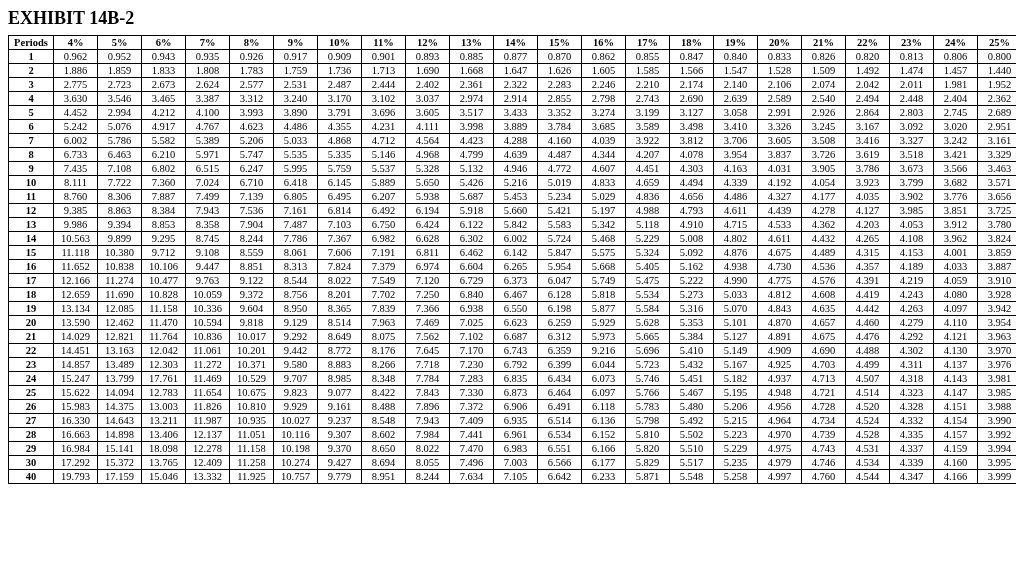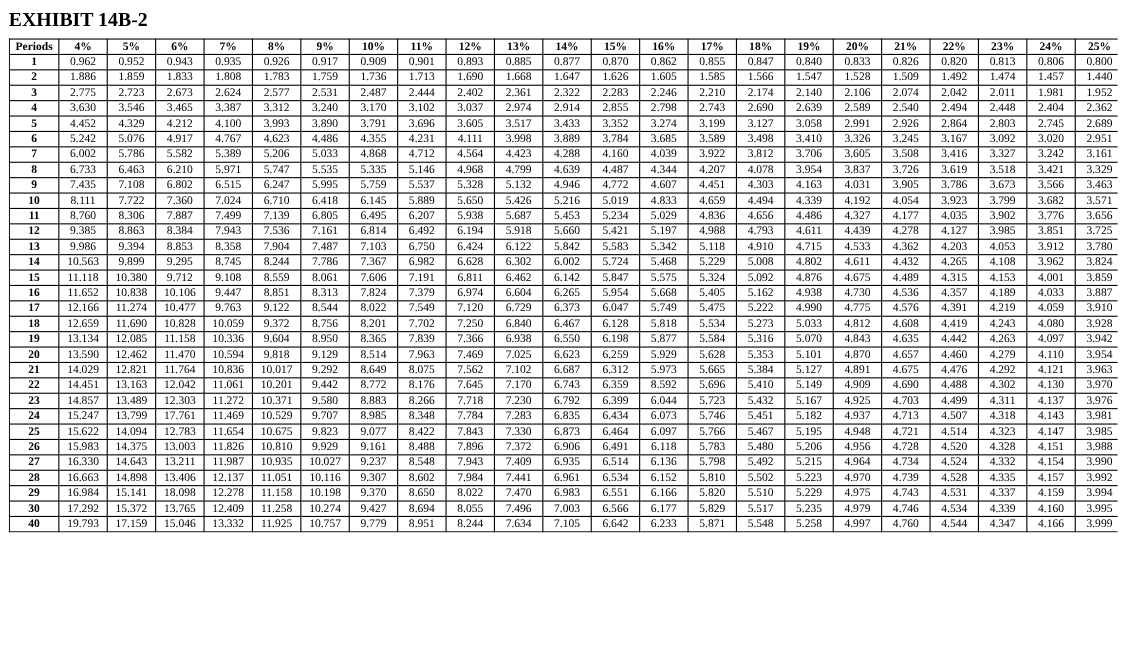--- a/index.html
+++ b/index.html
@@ -173,21 +173,21 @@
         <td class="rate-col">2.589</td>
         <td class="rate-col">2.540</td>
         <td class="rate-col">2.494</td>
         <td class="rate-col">2.448</td>
         <td class="rate-col">2.404</td>
         <td class="rate-col">2.362</td>
       </tr>
       <tr>
         <td class="periods-col">5</td>
         <td class="rate-col">4.452</td>
-        <td class="rate-col">4.329</td>
+        <td class="rate-col">2.994</td>
         <td class="rate-col">4.212</td>
         <td class="rate-col">4.100</td>
         <td class="rate-col">3.993</td>
         <td class="rate-col">3.890</td>
         <td class="rate-col">3.791</td>
         <td class="rate-col">3.696</td>
         <td class="rate-col">3.605</td>
         <td class="rate-col">3.517</td>
         <td class="rate-col">3.433</td>
         <td class="rate-col">3.352</td>
@@ -609,21 +609,21 @@
         <td class="rate-col">12.042</td>
         <td class="rate-col">11.061</td>
         <td class="rate-col">10.201</td>
         <td class="rate-col">9.442</td>
         <td class="rate-col">8.772</td>
         <td class="rate-col">8.176</td>
         <td class="rate-col">7.645</td>
         <td class="rate-col">7.170</td>
         <td class="rate-col">6.743</td>
         <td class="rate-col">6.359</td>
-        <td class="rate-col">8.592</td>
+        <td class="rate-col">9.216</td>
         <td class="rate-col">5.696</td>
         <td class="rate-col">5.410</td>
         <td class="rate-col">5.149</td>
         <td class="rate-col">4.909</td>
         <td class="rate-col">4.690</td>
         <td class="rate-col">4.488</td>
         <td class="rate-col">4.302</td>
         <td class="rate-col">4.130</td>
         <td class="rate-col">3.970</td>
       </tr>

